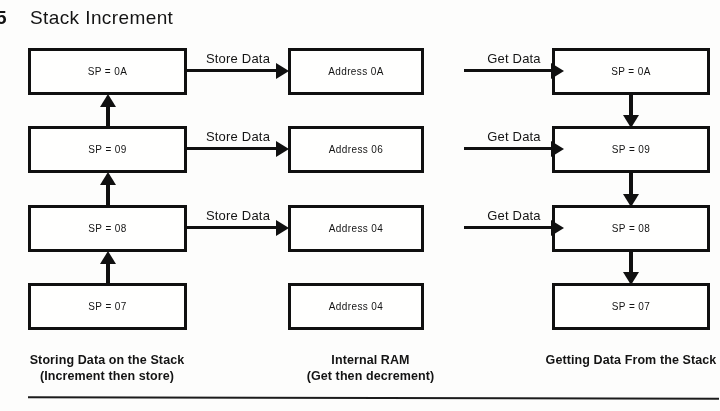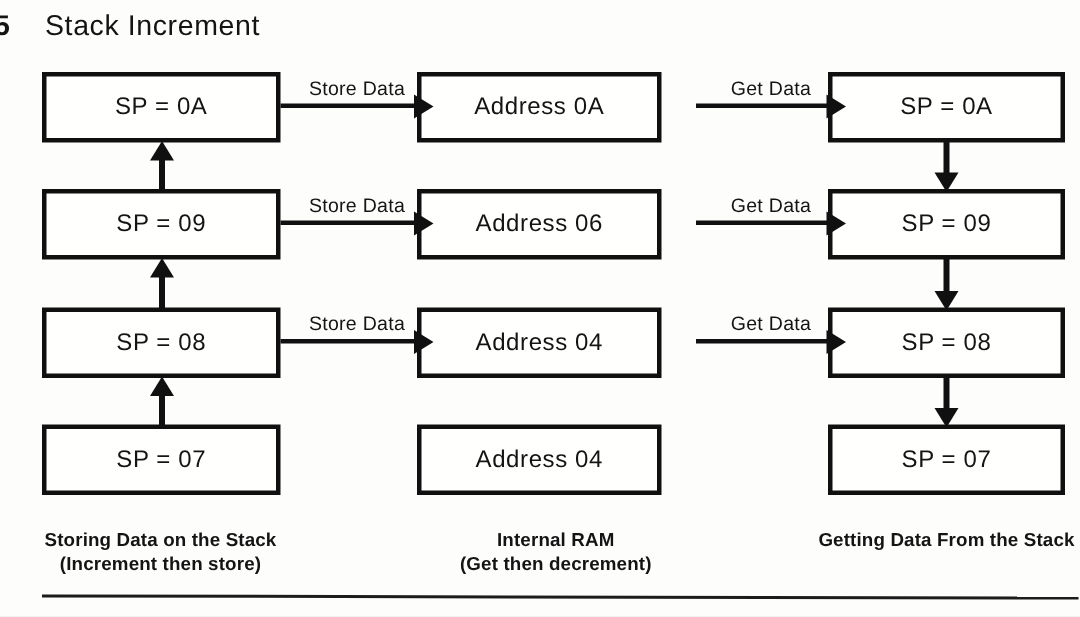--- a/index.html
+++ b/index.html
@@ -9,24 +9,24 @@
     font-family:"Liberation Sans","DejaVu Sans",sans-serif;
   }
   
   .title-num{position:absolute;left:-4px;top:7px;font-size:19px;font-weight:600;}
   .title{position:absolute;left:30px;top:7px;margin:0;font-size:19px;font-weight:500;letter-spacing:.4px;}
   
   .box{
     position:absolute;height:47px;box-sizing:border-box;
     border:3px solid #101010;background:#fffffe;
     display:flex;align-items:center;justify-content:center;
-    font-size:16px;letter-spacing:.4px;white-space:nowrap;
+    font-size:10px;letter-spacing:.4px;white-space:nowrap;
   }
   .col-l{left:28px;width:159px}
-  .col-m{left:278px;width:163px}
+  .col-m{left:288px;width:136px}
   .col-r{left:552px;width:158px}
   .r0{top:48px}.r1{top:126px}.r2{top:205px}.r3{top:283px}
   
   .varrow{position:absolute;width:16px;}
   .varrow .stem{position:absolute;left:6px;width:4px;background:#101010;}
   .varrow.up .stem{top:9px;bottom:-1px;}
   .varrow.down .stem{top:-1px;bottom:9px;}
   .varrow .head{position:absolute;left:0;width:0;height:0;
     border-left:8px solid transparent;border-right:8px solid transparent;}
   .varrow.up .head{top:-1px;border-bottom:13px solid #101010;}

